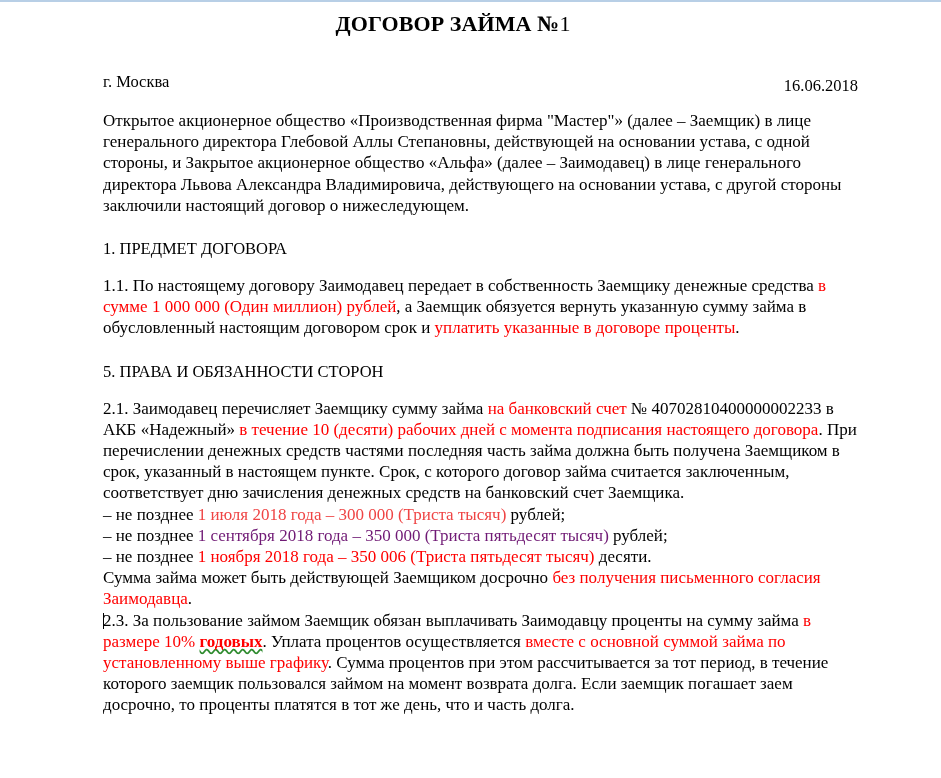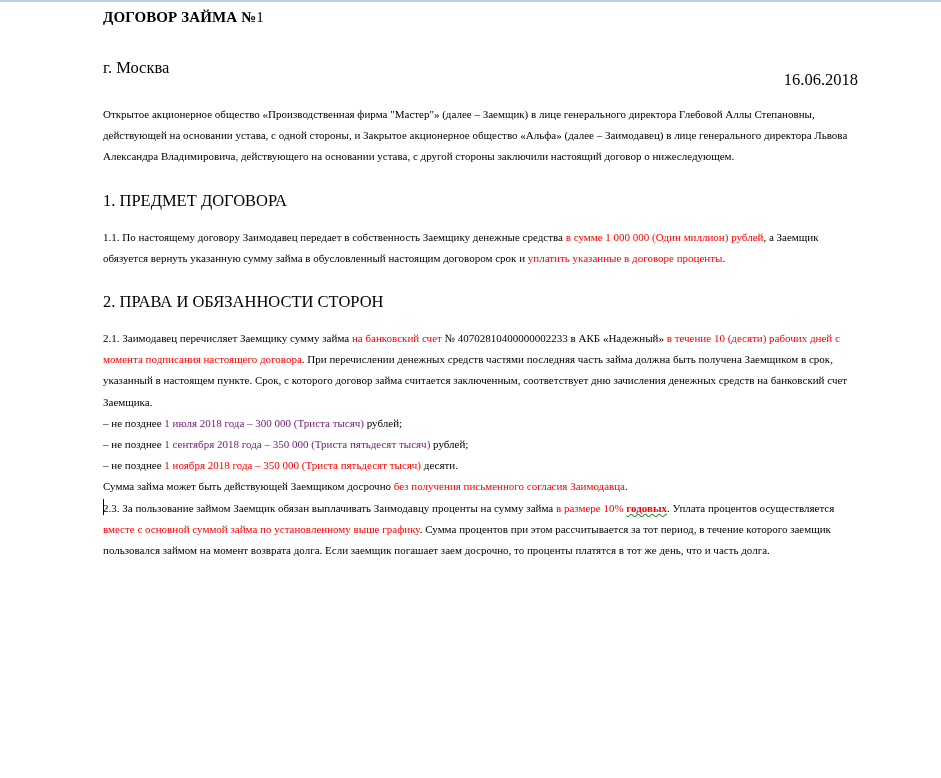--- a/index.html
+++ b/index.html
@@ -32,26 +32,26 @@
     height: 2px;
     background: #b8cfe6;
   }
   #content {
     position: absolute;
     left: 103px;
     top: 0;
     width: 760px;
   }
   .doc-title {
-    text-align: left;
+    text-align: center;
     font-weight: bold;
-    font-size: 15px;
+    font-size: 22px;
     letter-spacing: .1px;
     margin: 0;
-    padding-top: 7px;
+    padding-top: 13px;
     line-height: 21px;
     
     width: 700px;
   }
   .title-num {
     font-weight: bold;
   }
   .title-value {
     font-weight: normal;
   }
@@ -59,30 +59,30 @@
     position: relative;
     margin-top: 25px;
     height: 21px;
     width: 755px;
     font-size: 16.5px;
     line-height: 21px;
   }
   .meta-city {
     position: absolute;
     left: 0;
-    top: 4px;
+    top: 12px;
   }
   .meta-date {
     position: absolute;
     right: 0;
     top: 16px;
   }
   p.para {
     margin: 0;
-    font-size: 11px;
+    font-size: 17px;
     line-height: 21.2px;
     text-align: left;
     width: 760px;
   }
   .gap-intro   { height: 30px; }
   .gap-h1      { height: 22px; }
   .gap-after-h { height: 16px; }
   .gap-h2      { height: 22px; }
   h2.section {
     margin: 0;
@@ -137,31 +137,31 @@
     <div class="gap-h1"></div>
 
     <h2 class="section">1. ПРЕДМЕТ ДОГОВОРА</h2>
 
     <div class="gap-after-h"></div>
 
     <p class="para"><span>1.1. По настоящему договору Заимодавец передает в собственность Заемщику денежные средства </span><span class="red" style="color: rgb(255, 0, 0);">в сумме 1 000 000 (Один миллион) рублей</span><span>, а Заемщик обязуется вернуть указанную сумму займа в обусловленный настоящим договором срок и </span><span class="red" style="color: rgb(255, 0, 0);">уплатить указанные в договоре проценты</span><span>.</span></p>
 
     <div class="gap-h2"></div>
 
-    <h2 class="section">2. ПРАВА И ОБЯЗАННОСТИ СТОРОН</h2>
+    <h2 class="section">5. ПРАВА И ОБЯЗАННОСТИ СТОРОН</h2>
 
     <div class="gap-after-h"></div>
 
     <p class="para"><span>2.1. Заимодавец перечисляет Заемщику сумму займа </span><span class="red" style="color: rgb(255, 0, 0);">на банковский счет</span><span> № 40702810400000002233 в АКБ «Надежный» </span><span class="red" style="color: rgb(255, 0, 0);">в течение 10 (десяти) рабочих дней с момента подписания настоящего договора</span><span>. При перечислении денежных средств частями последняя часть займа должна быть получена Заемщиком в срок, указанный в настоящем пункте. Срок, с которого договор займа считается заключенным, соответствует дню зачисления денежных средств на банковский счет Заемщика.</span></p>
 
 
-    <p class="para list-line"><span>– не позднее </span><span class="red" style="color: #701a75;">1 июля 2018 года – 300 000 (Триста тысяч)</span><span> рублей;</span></p>
+    <p class="para list-line"><span>– не позднее </span><span class="red" style="color: #ef4444;">1 июля 2018 года – 300 000 (Триста тысяч)</span><span> рублей;</span></p>
 
     <p class="para list-line"><span>– не позднее </span><span class="red" style="color: #701a75;">1 сентября 2018 года – 350 000 (Триста пятьдесят тысяч)</span><span> рублей;</span></p>
 
-    <p class="para list-line"><span>– не позднее </span><span class="red" style="color: rgb(255, 0, 0);">1 ноября 2018 года – 350 000 (Триста пятьдесят тысяч)</span><span> десяти.</span></p>
+    <p class="para list-line"><span>– не позднее </span><span class="red" style="color: rgb(255, 0, 0);">1 ноября 2018 года – 350 006 (Триста пятьдесят тысяч)</span><span> десяти.</span></p>
 
     <p class="para"><span>Сумма займа может быть действующей Заемщиком досрочно </span><span class="red" style="color: rgb(255, 0, 0);">без получения письменного согласия Заимодавца</span><span>.</span></p>
 
     <p class="para"><span class="caret"></span><span>2.3. За пользование займом Заемщик обязан выплачивать Заимодавцу проценты на сумму займа </span><span class="red" style="color: rgb(255, 0, 0);">в размере 10% </span><span class="spell" style="color: rgb(255, 0, 0); text-decoration-color: rgb(46, 139, 46);">годовых</span><span>. Уплата процентов осуществляется </span><span class="red" style="color: rgb(255, 0, 0);">вместе с основной суммой займа по установленному выше графику</span><span>. Сумма процентов при этом рассчитывается за тот период, в течение которого заемщик пользовался займом на момент возврата долга. Если заемщик погашает заем досрочно, то проценты платятся в тот же день, что и часть долга.</span></p>
 
   </div>
 </div>
 
 </body></html>

